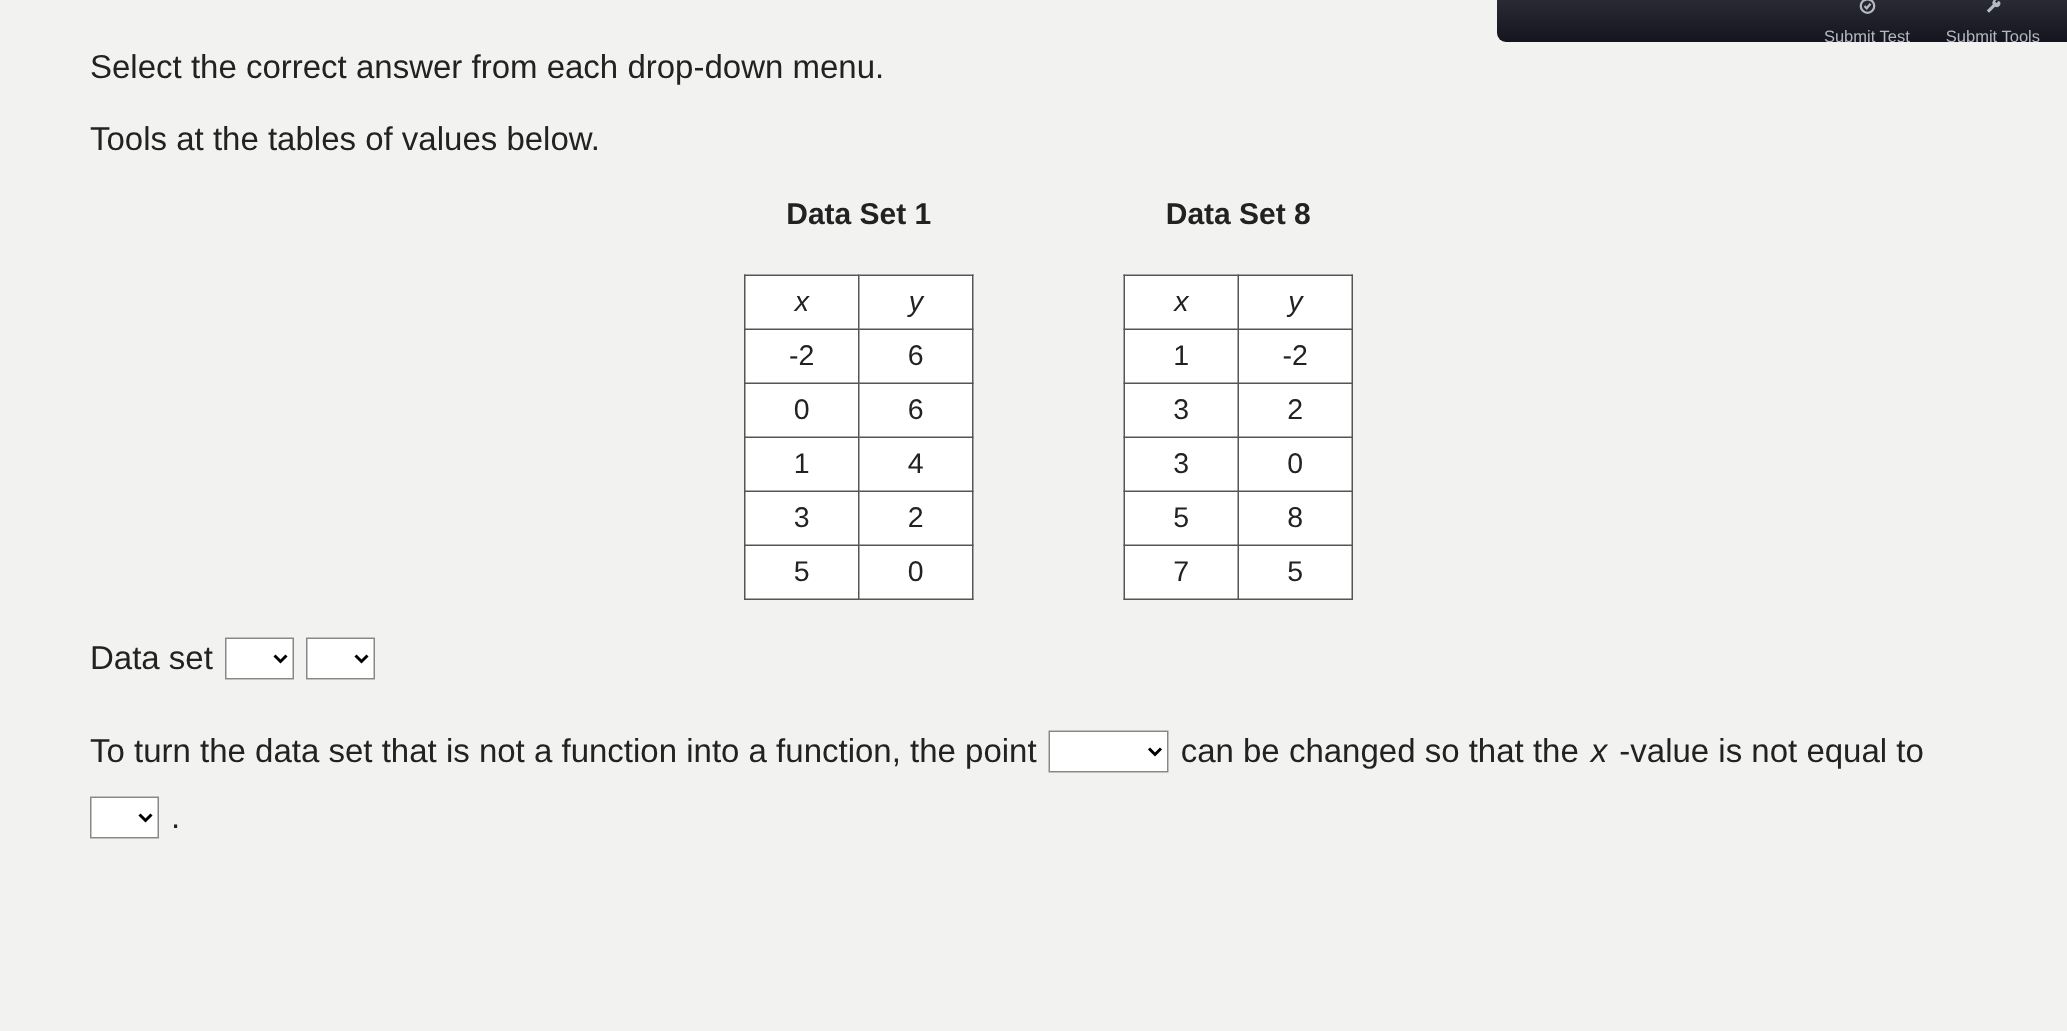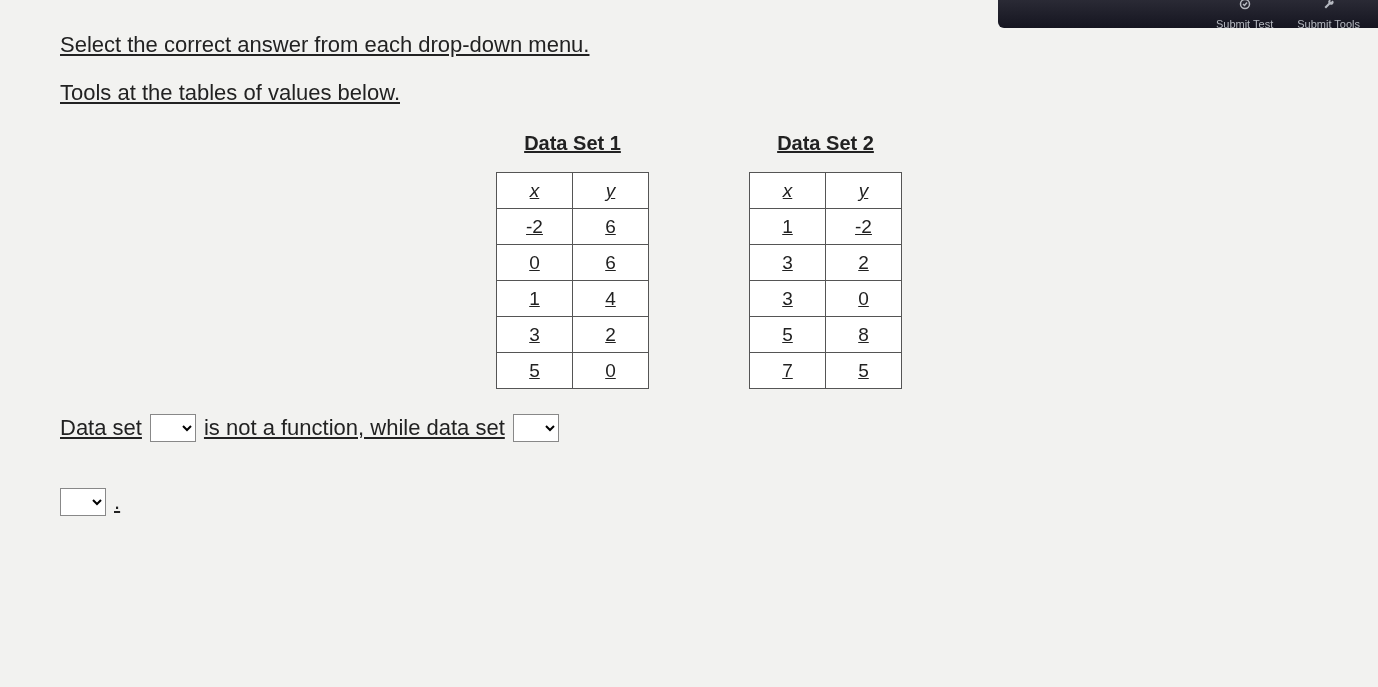--- a/index.html
+++ b/index.html
@@ -29,50 +29,49 @@
     color: #cfd3da;
     font-size: 11px;
   }
   .top-bar .item { display: flex; align-items: center; gap: 6px; opacity: .85; flex-direction: column; }
   .top-bar svg { width: 12px; height: 12px; }
   .content {
     padding: 28px 40px 20px 60px;
     color: #222;
     font-size: 22px;
     line-height: 1.55;
-    text-decoration: underline;
   }
   .tables-row {
     display: flex;
     gap: 100px;
     justify-content: center;
     margin: 18px 0 22px 0;
     align-items: flex-start;
   }
   .tbl-wrap { text-align: center; }
-  .tbl-title { font-weight: 700; font-size: 20px; margin-bottom: 13px; }
+  .tbl-title { font-weight: 700; font-size: 20px; margin-bottom: 24px; }
   table.data {
     border-collapse: collapse;
     background: #fff;
   }
   table.data th, table.data td {
     border: 1px solid #555;
     width: 76px;
     height: 36px;
     text-align: center;
     font-size: 19px;
     font-weight: 400;
   }
   table.data th { font-style: italic; font-weight: 400; }
   .answer-line {
     display: flex;
     flex-wrap: wrap;
     align-items: center;
     gap: 8px;
-    margin-top: 22px;
+    margin-top: 10px;
     font-size: 22px;
   }
   select.dd {
     height: 28px;
     min-width: 46px;
     border: 1px solid #888;
     background: #fff;
     font-size: 15px;
     padding: 0 4px;
   }
@@ -135,21 +134,21 @@
             </tr>
         <tr>
               <td>5</td>
               <td>0</td>
             </tr>
       </tbody>
         </table>
     </div>
 
     <div class="tbl-wrap">
-      <div class="tbl-title">Data Set 2</div>
+      <div class="tbl-title">Data Set 8</div>
       <table class="data">
         <tbody>
             <tr>
           <th>x</th>
           <th>y</th>
         </tr>
         <tr>
               <td>1</td>
               <td>-2</td>
             </tr>
@@ -171,24 +170,30 @@
             </tr>
       </tbody>
         </table>
     </div>
 
   </div>
 
   <div class="answer-line">
     <span>Data set</span>
     <select class="dd"></select>
-    <span>is not a function, while data set</span>
     <select class="dd"></select>
   </div>
 
   <div style="height:18px"></div>
 
+  <div class="answer-line">
+    <span>To turn the data set that is not a function into a function, the point</span>
+    <select class="dd" style="min-width:80px"></select>
+    <span>can be changed so that the </span>
+      <span class="ital">x</span>
+      <span>-value is not equal to</span>
+  </div>
   <div class="answer-line">
     <select class="dd"></select>
     <span>.</span>
   </div>
 
 </div>
 
 </body></html>

